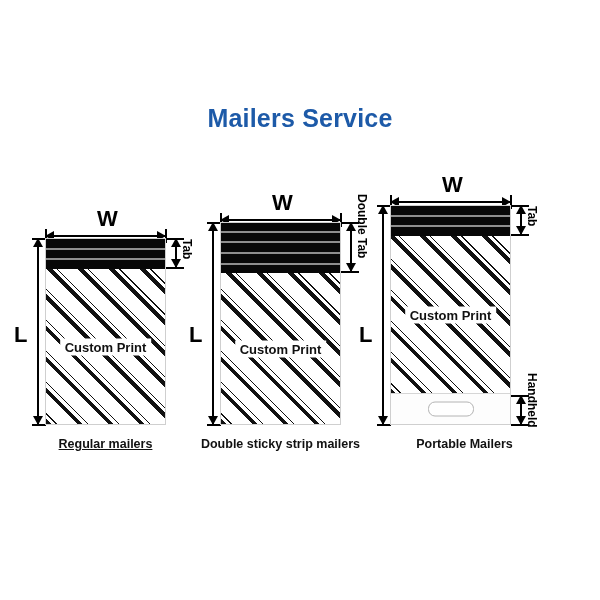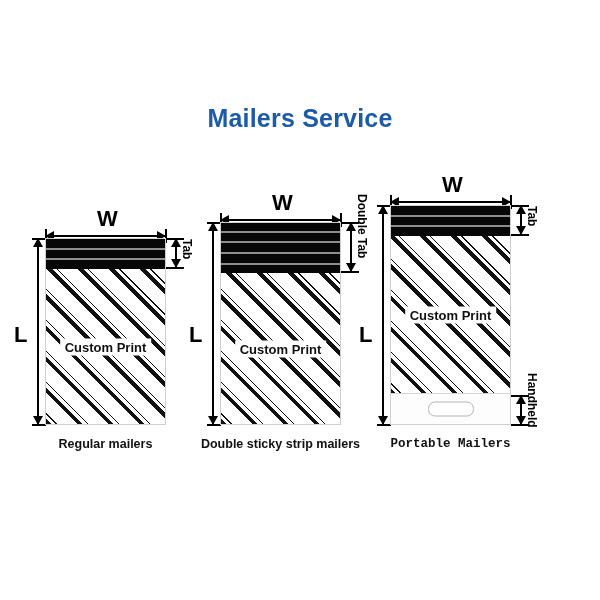--- a/index.html
+++ b/index.html
@@ -243,21 +243,21 @@
     <div class="bag-body" style="left:45px; top:238px; width:121px; height:187px;">
       <div class="tab-band" style="height:30px;">
         <div class="sep" style="top:9px;"></div>
         <div class="sep" style="top:19px;"></div>
       </div>
       <div class="print-area" style="top:30px; bottom:0;">
         <div class="print-label" style="top:50%;">Custom Print</div>
       </div>
     </div>
 
-    <div class="caption" style="left:45px; top:438px; width:121px;">Regular mailers</div>
+    <div class="caption" style="left:45px; top:438px; width:121px;text-decoration:underline;">Regular mailers</div>
   </div>
 
   <div class="bag-group">
 
     <div class="dim-label big" style="left:272px; top:192px;">W</div>
     <div class="tick-v" style="left:220px; top:213px; height:14px;"></div>
     <div class="tick-v" style="left:340px; top:213px; height:14px;"></div>
     <div class="dim-h" style="left:220px; top:214px; width:121px;">
       <div class="shaft"></div>
       <div class="head left"></div>
@@ -341,16 +341,16 @@
         <div class="sep" style="top:19px;"></div>
       </div>
       <div class="print-area" style="top:30px; bottom:30px;">
         <div class="print-label" style="top:50%;">Custom Print</div>
       </div>
       <div class="handheld-panel" style="height:30px;">
         <div class="handheld-cut"></div>
       </div>
     </div>
 
-    <div class="caption" style="left:385px; top:438px; width:131px;font-family:Liberation Mono, monospace;">Portable Mailers</div>
+    <div class="caption" style="left:399px; top:438px; width:131px;">Portable Mailers</div>
   </div>
 
 </div>
 
 </body></html>

